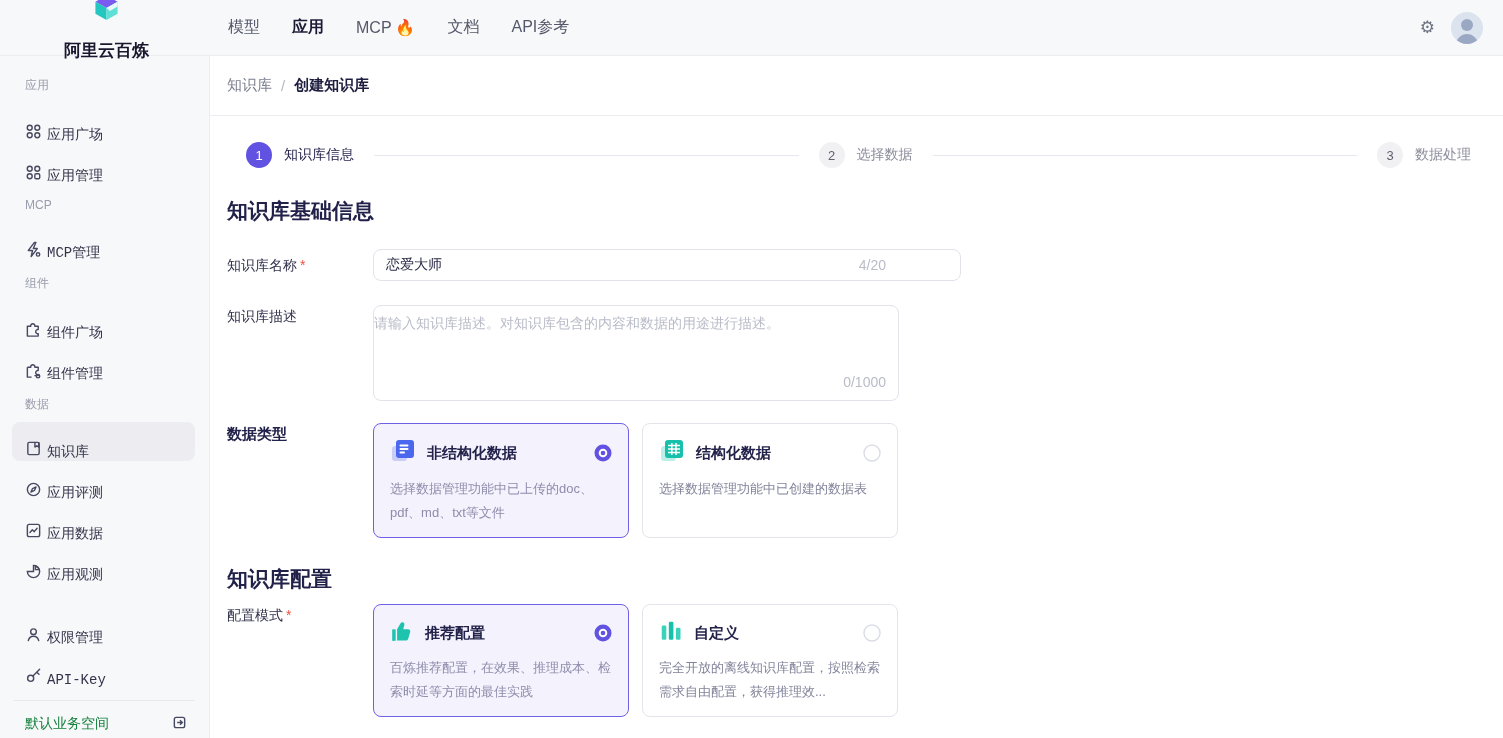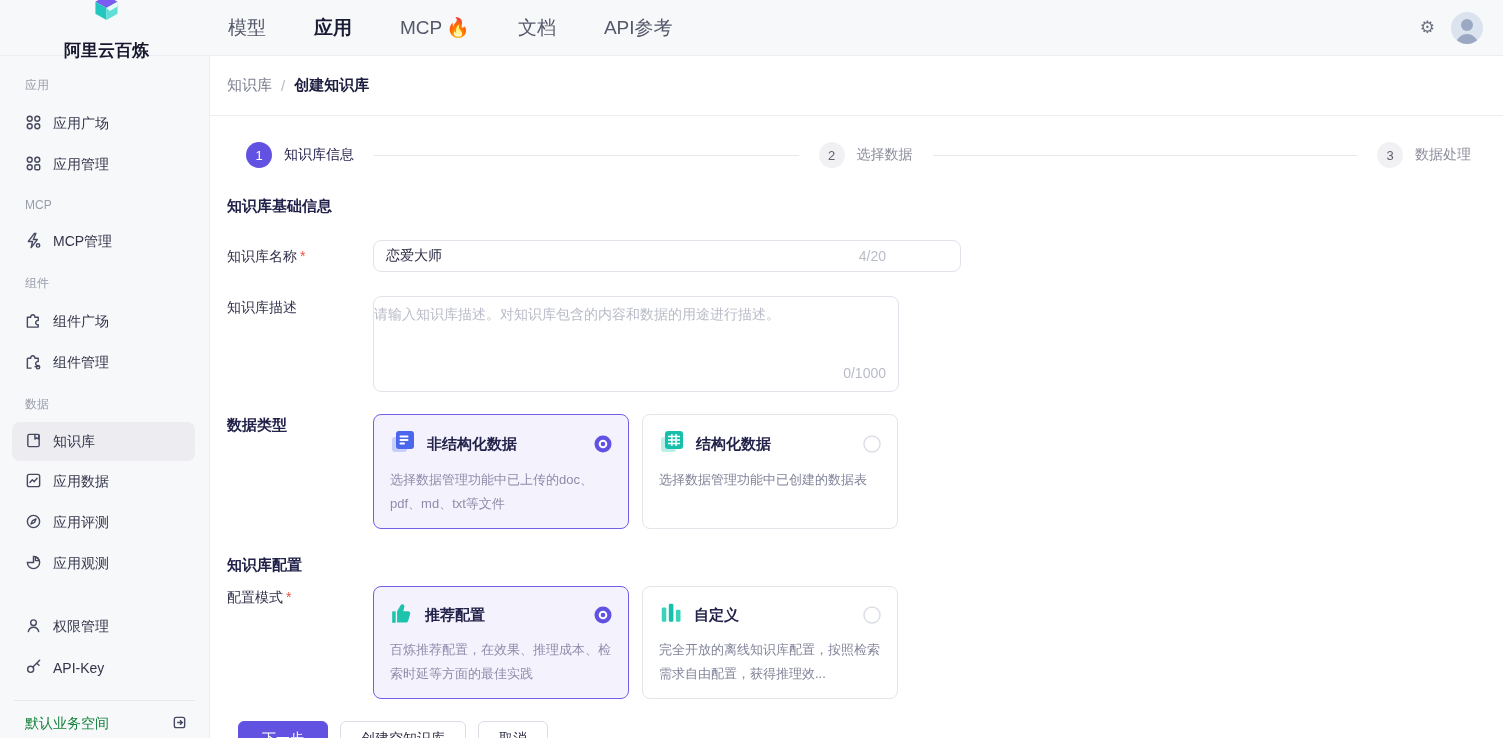--- a/index.html
+++ b/index.html
@@ -8,31 +8,31 @@
     width:1503px; height:738px; overflow:hidden;
     font-family:"Liberation Sans","DejaVu Sans",sans-serif;
     background:#ffffff; color:#2b2b45;
   }
   
   .topbar{ position:fixed; top:0; left:0; width:1503px; height:56px;
     background:#f7f8fa; border-bottom:1px solid #ebedf0;
     display:flex; align-items:center; z-index:20;}
   .brand{ display:flex; align-items:center; gap:18px; padding-left:17px; width:196px;flex-direction:column; }
   .brand-name{ font-weight:bold; font-size:17px; color:#17172e; }
-  .nav{ display:flex; gap:48px; margin-left:32px; font-size:19px; color:#55586a; }
+  .nav{ display:flex; gap:32px; margin-left:32px; font-size:16px; color:#55586a; }
   .nav-item{ cursor:pointer; display:flex; align-items:center; gap:4px;}
   .nav-item.active{ color:#1b1b36; font-weight:bold; }
   .topbar-right{ margin-left:auto; display:flex; align-items:center; gap:16px; padding-right:20px; }
   .gear{ font-size:17px; color:#6e7280; cursor:pointer; line-height:1;}
   .avatar{ width:32px; height:32px; border-radius:50%; background:#dbe3ee; overflow:hidden; cursor:pointer; display:flex; align-items:flex-end; justify-content:center;}
   
   .sidebar{ position:fixed; top:56px; left:0; width:210px; height:682px;
     background:#f7f8fa; border-right:1px solid #ebedf0; padding-top:8px; font-size:14px; overflow:hidden;}
   .side-header{ padding:13px 0 9px 25px; font-size:12px; color:#9a9dac; }
-  .side-item{ display:flex; align-items:center; gap:11px; height:41px; padding-left:25px; color:#33344a; cursor:pointer; }
+  .side-item{ display:flex; align-items:flex-end; gap:5px; height:41px; padding-left:25px; color:#33344a; cursor:pointer;font-family:Liberation Mono, monospace; }
   .side-item svg{ flex:none; color:#474960; }
   .side-item.selected{ background:#ececf1; border-radius:8px; margin:0 14px 0 12px; padding-left:13px; height:39px; }
   .side-gap{ height:22px; }
   .side-divider{ border-top:1px solid #e6e8ee; margin:12px 14px 8px 14px; }
   .workspace{ display:flex; align-items:center; justify-content:space-between; padding:6px 22px 0 25px; color:#15803d; cursor:pointer;}
   
   .main{ margin-left:210px; padding-top:56px; }
   .breadcrumb-bar{ height:60px; display:flex; align-items:center; padding-left:17px;
     border-bottom:1px solid #ebedf0; font-size:15px; background:#fff;}
   .crumb-parent{ color:#7d8090; cursor:pointer;}
@@ -40,21 +40,21 @@
   .crumb-current{ font-weight:bold; color:#1d1d40; }
   .stepper{ display:flex; align-items:center; padding:26px 32px 2px 36px; }
   .step{ display:flex; align-items:center; gap:12px; }
   .step-circle{ width:26px; height:26px; border-radius:50%; background:#f1f1f4; color:#5f6170;
     display:flex; align-items:center; justify-content:center; font-size:13px; flex:none;}
   .step.active .step-circle{ background:#6152e2; color:#fff; }
   .step-label{ font-size:14px; color:#8c8e9c; white-space:nowrap;}
   .step.active .step-label{ color:#26254e; }
   .step-line{ flex:1; height:1px; background:#e7e8ed; margin:0 20px; }
   .content{ padding-left:17px; }
-  .section-title{ font-size:15px; font-weight:bold; color:#22214a; margin-top:27px; }
+  .section-title{ font-size:21px; font-weight:bold; color:#22214a; margin-top:27px; }
   .form-row{ display:flex; margin-top:24px;gap:31px; }
   .form-label{ width:115px; flex:none; font-size:14px; color:#33334d; padding-top:3px;}
   .form-label.middle{ padding-top:8px; }
   .form-label.strong{ font-size:15px; font-weight:bold; color:#22214a; padding-top:2px;}
   .req{ color:#f04f3e; margin-left:3px; }
   .field-wrap{ position:relative; width:526px; }
   input.text-input{ width:588px; height:32px; border:1px solid #e2e3ea; border-radius:8px;
     padding:0 62px 0 12px; font-size:14px; color:#2b2b45; background:#fff; outline:none; font-family:inherit;}
   .counter{ position:absolute; right:13px; color:#b9bcc8; font-size:14px; }
   .counter.in-input{ top:8px; }
@@ -169,31 +169,31 @@
   <div class="side-header">数据</div>
   <div class="side-item selected">
     <span><svg width="17" height="17" viewBox="0 0 18 18" fill="none" stroke="currentColor" stroke-width="1.5">
           <rect x="3" y="2.5" width="12" height="13" rx="1.5"></rect>
           <path d="M10.5 2.5v5l2-1.4 2 1.4v-5" stroke-linejoin="round"></path>
         </svg></span>
     <span>知识库</span>
   </div>
   <div class="side-item">
     <span><svg width="17" height="17" viewBox="0 0 18 18" fill="none" stroke="currentColor" stroke-width="1.5">
+          <circle cx="9" cy="9" r="6.5"></circle>
+          <path d="M11.7 6.3l-1.7 3.7-3.7 1.7 1.7-3.7z" stroke-linejoin="round"></path>
+        </svg></span>
+    <span>应用评测</span>
+  </div>
+  <div class="side-item">
+    <span><svg width="17" height="17" viewBox="0 0 18 18" fill="none" stroke="currentColor" stroke-width="1.5">
           <rect x="2.5" y="2.5" width="13" height="13" rx="2"></rect>
           <path d="M5.2 11.2l2.6-3 2 2 3-3.6" stroke-linejoin="round" stroke-linecap="round"></path>
         </svg></span>
     <span>应用数据</span>
-  </div>
-  <div class="side-item">
-    <span><svg width="17" height="17" viewBox="0 0 18 18" fill="none" stroke="currentColor" stroke-width="1.5">
-          <circle cx="9" cy="9" r="6.5"></circle>
-          <path d="M11.7 6.3l-1.7 3.7-3.7 1.7 1.7-3.7z" stroke-linejoin="round"></path>
-        </svg></span>
-    <span>应用评测</span>
   </div>
   <div class="side-item">
     <span><svg width="17" height="17" viewBox="0 0 18 18" fill="none" stroke="currentColor" stroke-width="1.5">
           <path d="M9 2.5a6.5 6.5 0 11-6.5 6.5H9z"></path>
           <path d="M11 2.9A6.5 6.5 0 0115.1 7H11z"></path>
         </svg></span>
     <span>应用观测</span>
   </div>
 
   <div class="side-gap"></div>

